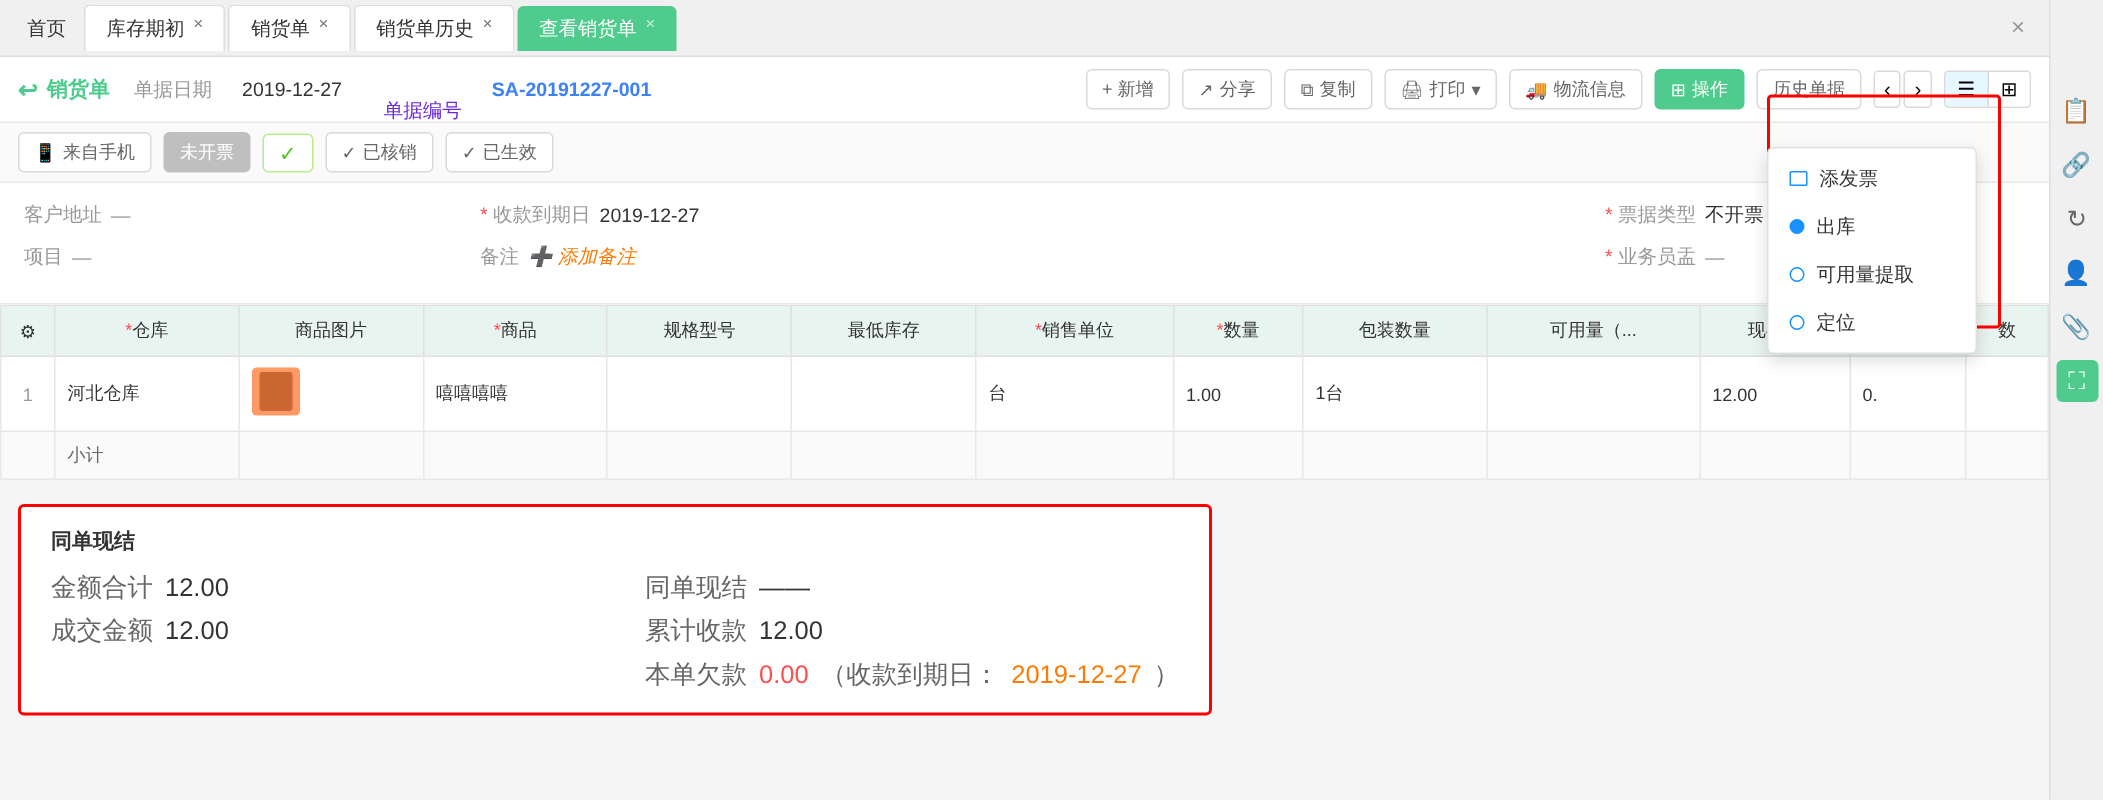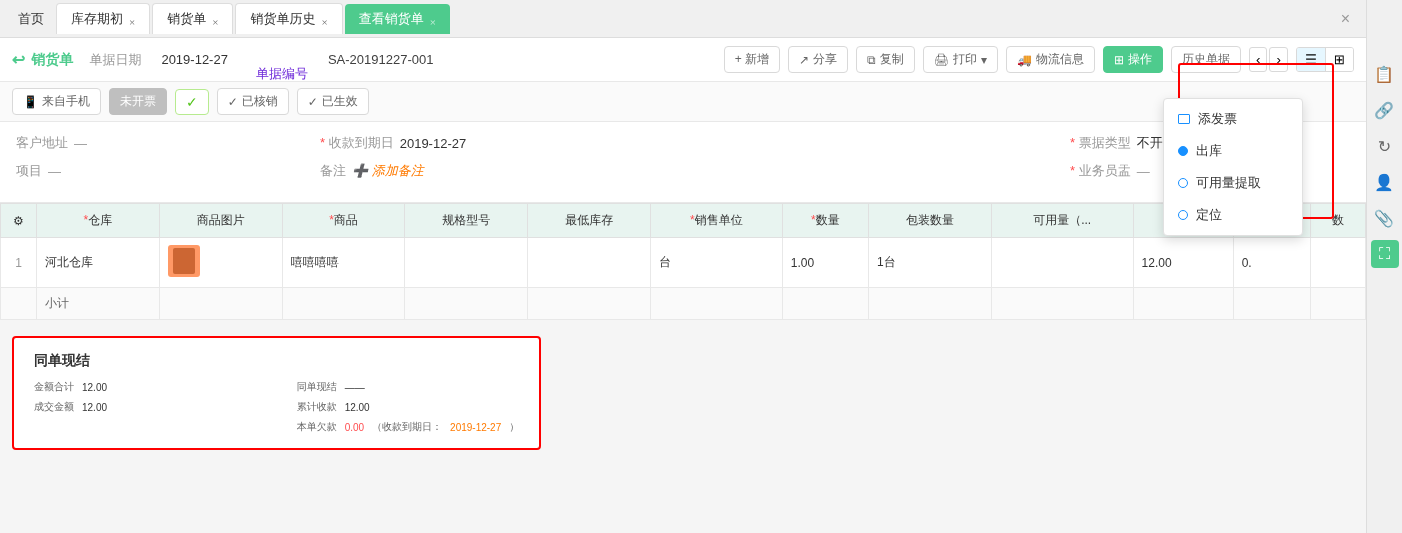--- a/index.html
+++ b/index.html
@@ -3,21 +3,21 @@
   <meta charset="utf-8">
   <style>
     * { box-sizing: border-box; margin: 0; padding: 0; }
     body { font-family: 'Microsoft YaHei', Arial, sans-serif; font-size: 13px; background: #f5f5f5; color: #333; overflow: hidden; }
 
     
     .tab-bar {
       display: flex; align-items: center; background: #f0f0f0; border-bottom: 1px solid #ddd;
       padding: 0 8px; height: 38px; gap: 2px;
     }
-    .tab { display: flex; align-items: flex-end; padding: 6px 14px; border-radius: 4px 4px 0 0; cursor: pointer; font-size: 13px; gap: 6px; font-family: Liberation Serif, serif; }
+    .tab { display: flex; align-items: flex-start; padding: 6px 14px; border-radius: 4px 4px 0 0; cursor: pointer; font-size: 13px; gap: 6px; }
     .tab.active { background: #4ecb8d; color: #fff; }
     .tab.normal { background: #fff; border: 1px solid #ddd; border-bottom: none; }
     .tab-close { font-size: 11px; opacity: 0.7; cursor: pointer; }
     .tab-home { background: none; color: #333; padding: 6px 10px; }
     .close-btn { margin-left: auto; cursor: pointer; font-size: 16px; color: #999; padding: 0 8px; }
 
     
     .doc-header {
       display: flex; align-items: center; background: #fff; border-bottom: 1px solid #e8e8e8;
       padding: 0 12px; height: 44px; gap: 16px;
@@ -76,38 +76,38 @@
     .product-thumb { width: 32px; height: 32px; background: #ff9966; border-radius: 3px; display: inline-block; position: relative; }
     .product-thumb::after { content: ''; display: block; width: 22px; height: 26px; background: #cc6633; margin: 3px auto 0; border-radius: 2px; }
 
     
     .payment-section {
       border: 2px solid #ff0000; border-radius: 4px; padding: 14px 20px;
       background: #fff; margin: 8px 12px; display: inline-block; min-width: 520px;
     }
     .payment-title { font-weight: bold; font-size: 14px; margin-bottom: 10px; }
     .payment-grid { display: grid; grid-template-columns: 1fr 1fr; gap: 6px 40px; }
-    .payment-row { display: flex; align-items: center; gap: 8px; font-size: 10px; }
+    .payment-row { display: flex; align-items: center; gap: 8px; font-size: 17px; }
     .payment-label { color: #666; }
     .payment-value { color: #333; }
     .payment-value.red { color: #ff4d4f; }
     .payment-value.orange { color: #ff7a00; }
 
     
     .right-sidebar {
       position: fixed; right: 0; top: 0; width: 36px; height: 100%; background: #f0f0f0;
       border-left: 1px solid #ddd; display: flex; flex-direction: column; align-items: center;
       padding-top: 60px; gap: 8px;
     }
     .sidebar-icon { width: 28px; height: 28px; display: flex; align-items: center; justify-content: center; cursor: pointer; color: #666; font-size: 16px; border-radius: 4px; }
     .sidebar-icon.green { background: #4ecb8d; color: #fff; }
 
     
     .dropdown-menu {
-      position: absolute; top: 98px; right: 99px; background: #fff;
+      position: absolute; top: 98px; right: 84px; background: #fff;
       border: 1px solid #e0e0e0; border-radius: 4px; box-shadow: 0 4px 12px rgba(0,0,0,0.15);
       padding: 4px 0; z-index: 100; min-width: 140px;
     }
     .dropdown-item { display: flex; align-items: center; gap: 8px; padding: 7px 14px; cursor: pointer; font-size: 13px; }
     .dropdown-dot { width: 10px; height: 10px; border-radius: 50%; border: 1px solid; display: inline-block; flex-shrink: 0; }
     .dot-blue { background: #1890ff; border-color: #1890ff; }
     .dot-outline-blue { background: #fff; border-color: #1890ff; }
     .dropdown-icon-rect { width: 12px; height: 10px; border: 1px solid #1890ff; border-radius: 1px; display: inline-block; flex-shrink: 0; }
 
     
@@ -149,21 +149,21 @@
 
   <div class="doc-header">
     <div class="doc-title">
       <span style="font-size:16px;">↩</span>
       <span>销货单</span>
     </div>
     <div class="doc-meta">
       <span style="color:#999;">单据日期</span>
       <span style="color:#333; margin-left:4px;">2019-12-27</span>
       <span style="color:#6d28d9; margin-left:12px;margin-top:28px;">单据编号</span>
-      <span style="color:#404040; margin-left:4px;">SA-20191227-001</span>
+      <span style="color:#3b82f6; margin-left:4px;font-weight:bold;">SA-20191227-001</span>
     </div>
     <div class="doc-actions">
       <div class="action-btn">
         <span>+ 新增</span>
       </div>
       <div class="action-btn">
         <span>↗</span>
         <span>分享</span>
       </div>
       <div class="action-btn">

